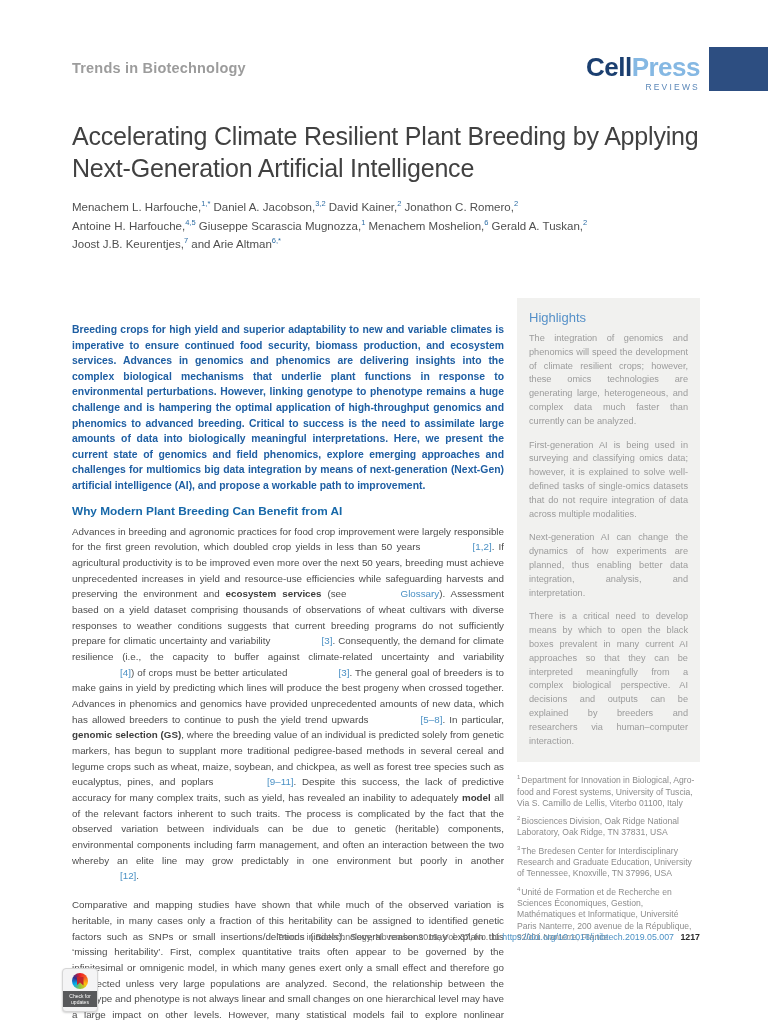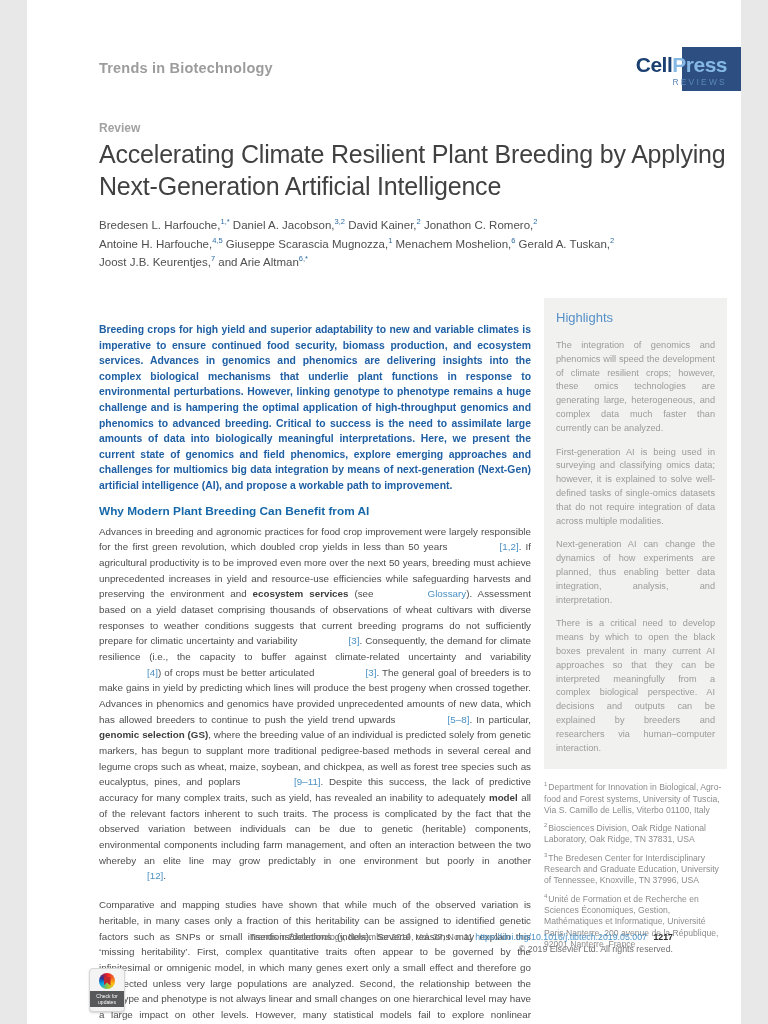--- a/index.html
+++ b/index.html
@@ -1,30 +1,30 @@
 <!DOCTYPE html>
 <html><head>
 <meta charset="utf-8">
 <style>
   * { margin:0; padding:0; box-sizing:border-box; }
   html,body { background:#e8e8e8; }
   .page {
-    position:relative; width:714px; height:1024px; margin:0 auto;
+    position:relative; width:768px; height:1024px; margin:0 auto;
     background:#ffffff; overflow:hidden;
     font-family:"Liberation Sans", sans-serif;
     -webkit-font-smoothing:antialiased;
   }
   
   .corner-tab { position:absolute; top:47px; right:0; width:59px; height:44px; background:#2d4e81; }
 
   
   .header { position:absolute; top:54px; left:72px; width:628px; display:flex; justify-content:space-between; align-items:flex-start; }
   .journal-name { font-size:14.5px; font-weight:bold; color:#9c9c9c; letter-spacing:.2px; padding-top:6px; }
   .logo { text-align:right; line-height:1; }
-  .logo-main { font-size:21px; font-weight:bold; letter-spacing:-.5px; }
+  .logo-main { font-size:26px; font-weight:bold; letter-spacing:-.5px; }
   .logo-cell { color:#1b3f70; }
   .logo-press { color:#85b8e3; }
   .logo-reviews { display:block; font-size:8.5px; color:#5b87b8; letter-spacing:2.2px; margin-top:3px; font-weight:normal; }
 
   
   .article-head { position:absolute; top:121px; left:72px; width:640px; }
   .kicker { font-size:12px; font-weight:bold; color:#a2a2a2; margin-bottom:4px; }
   .title { font-size:25px; font-weight:400; color:#414141; line-height:1.26; letter-spacing:-.2px; max-width:640px; }
   .authors { margin-top:14px; font-size:11.5px; color:#4f4f4f; line-height:1.62; }
   .authors sup { font-size:7.5px; color:#2e6da4; }
@@ -35,21 +35,21 @@
   .side-col { width:183px; flex-shrink:0; }
 
   .abstract { font-size:10.4px; font-weight:bold; color:#1f5fa3; text-align:justify; line-height:1.5;margin-top:24px; }
   .section-heading { margin-top:10px; font-size:11.8px; font-weight:bold; color:#1768a9; }
   .body-p { margin-top:6px; font-size:9.8px; color:#4d4d4d; text-align:justify; line-height:1.6; }
   .body-p + .body-p { margin-top:13px; }
   .b { font-weight:bold; color:#3e3e3e; }
   .lnk { color:#4a90c4; text-decoration:none; cursor:pointer;padding-left:48px; }
 
   .hl-box { background:#f1f1ef; padding:12px 12px 14px 12px; }
-  .hl-title { font-size:13px; color:#5590c8; margin-bottom:14px; font-weight:400; }
+  .hl-title { font-size:13px; color:#5590c8; margin-bottom:7px; font-weight:400; }
   .hl-p { font-size:9.2px; color:#9b9b9b; text-align:justify; line-height:1.5; }
   .hl-p + .hl-p { margin-top:10px; }
 
   .affiliations { margin-top:12px; }
   .aff-p { font-size:8.6px; color:#8c8c8c; line-height:1.32; }
   .aff-p + .aff-p { margin-top:6px; }
   .aff-p sup { font-size:6px; color:#8c8c8c; margin-right:1px; }
 
   
   .footer { position:absolute; top:932px; right:68px; text-align:right; line-height:1.35; }
@@ -78,24 +78,23 @@
 
   <div class="header">
     <div class="journal-name">Trends in Biotechnology</div>
     <div class="logo">
       <span class="logo-main"><span class="logo-cell">Cell</span><span class="logo-press">Press</span></span>
       <span class="logo-reviews">REVIEWS</span>
     </div>
   </div>
 
   <div class="article-head">
-    <div class="kicker">Review</div>
     <h1 class="title">Accelerating Climate Resilient Plant Breeding by Applying Next-Generation Artificial Intelligence</h1>
     <div class="authors">
-        <div><span>Bredesen L. Harfouche,</span><sup>1,*</sup><span> Daniel A. Jacobson,</span><sup>3,2</sup><span> David Kainer,</span><sup>2</sup><span> Jonathon C. Romero,</span><sup>2</sup></div>
+        <div><span>Menachem L. Harfouche,</span><sup>1,*</sup><span> Daniel A. Jacobson,</span><sup>3,2</sup><span> David Kainer,</span><sup>2</sup><span> Jonathon C. Romero,</span><sup>2</sup></div>
         <div><span>Antoine H. Harfouche,</span><sup>4,5</sup><span> Giuseppe Scarascia Mugnozza,</span><sup>1</sup><span> Menachem Moshelion,</span><sup>6</sup><span> Gerald A. Tuskan,</span><sup>2</sup></div>
         <div><span>Joost J.B. Keurentjes,</span><sup>7</sup><span> and Arie Altman</span><sup>6,*</sup></div>
       </div>
   </div>
 
   <div class="columns">
     <div class="main-col">
       <p class="abstract">Breeding crops for high yield and superior adaptability to new and variable climates is imperative to ensure continued food security, biomass production, and ecosystem services. Advances in genomics and phenomics are delivering insights into the complex biological mechanisms that underlie plant functions in response to environmental perturbations. However, linking genotype to phenotype remains a huge challenge and is hampering the optimal application of high-throughput genomics and phenomics to advanced breeding. Critical to success is the need to assimilate large amounts of data into biologically meaningful interpretations. Here, we present the current state of genomics and field phenomics, explore emerging approaches and challenges for multiomics big data integration by means of next-generation (Next-Gen) artificial intelligence (AI), and propose a workable path to improvement.</p>
       <h2 class="section-heading">Why Modern Plant Breeding Can Benefit from AI</h2>
       <div>
@@ -131,16 +130,15 @@
         <span>Check for updates</span>
       </div>
   </div>
 
   <div class="footer">
     <div class="footer-line1">
       <span>Trends in Biotechnology, November 2019, Vol. 37, No. 11</span>
       <a class="doi-link">https://doi.org/10.1016/j.tibtech.2019.05.007</a>
       <span class="page-number">1217</span>
     </div>
-    <div class="copyright">© 2019 Elsevier Ltd. All rights reserved.</div>
   </div>
 
 </div>
 
 </body></html>

